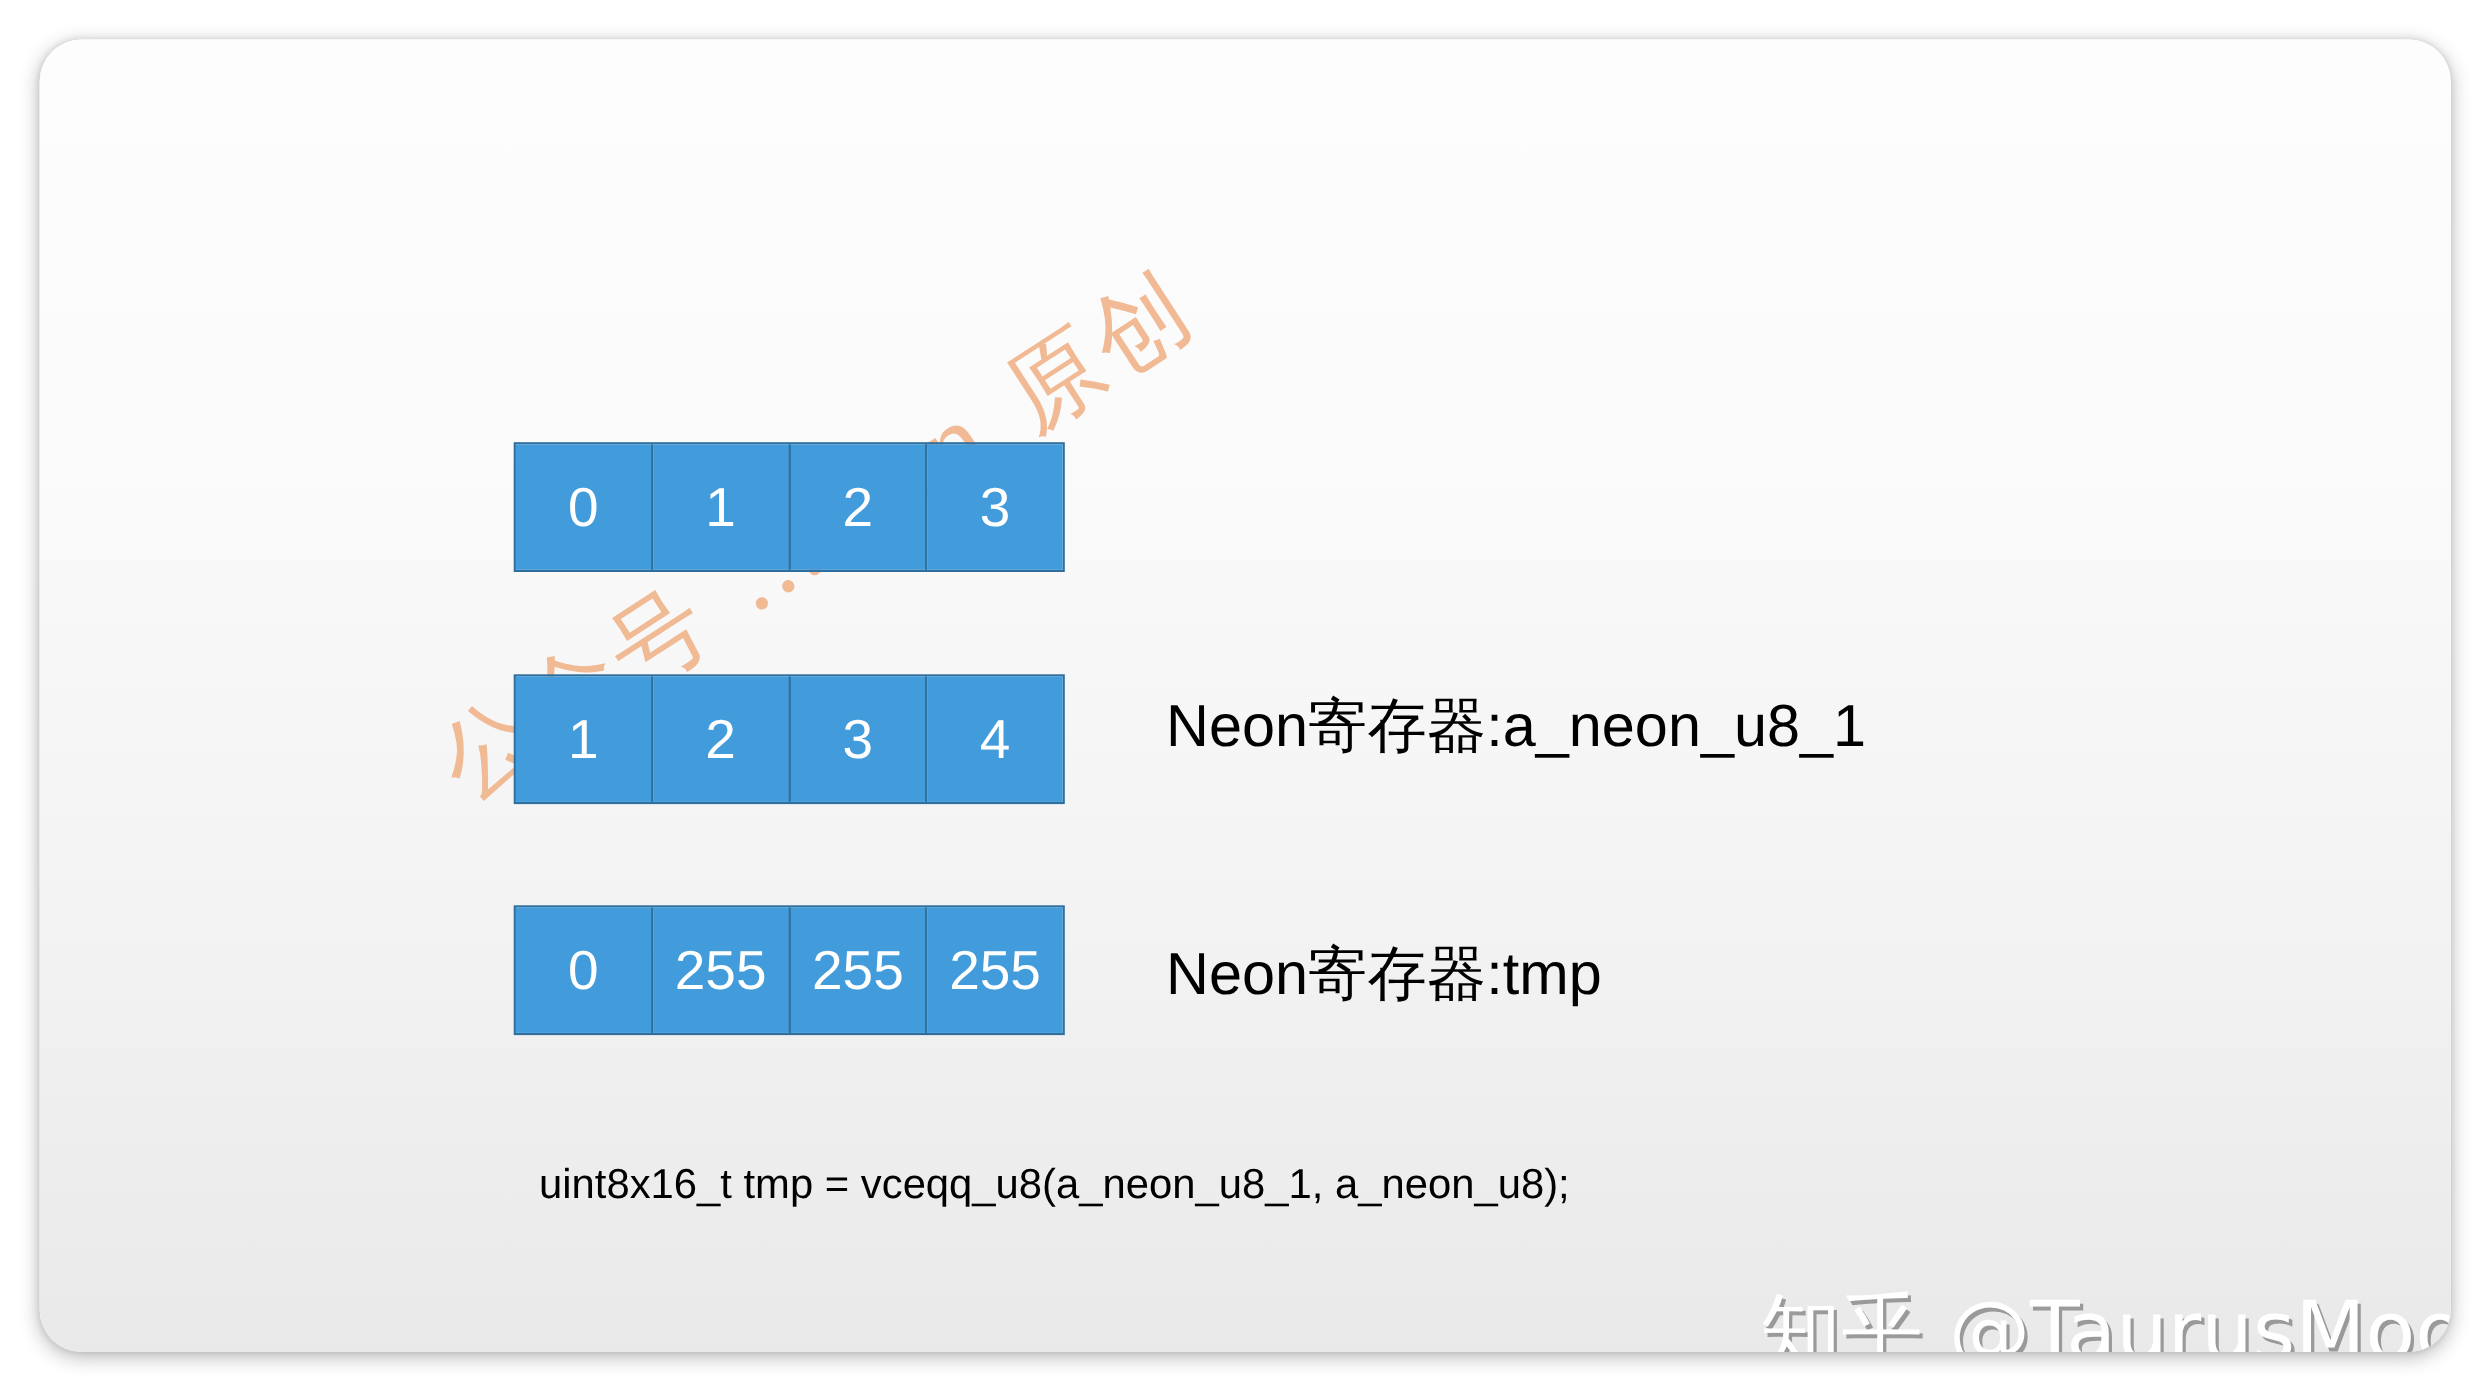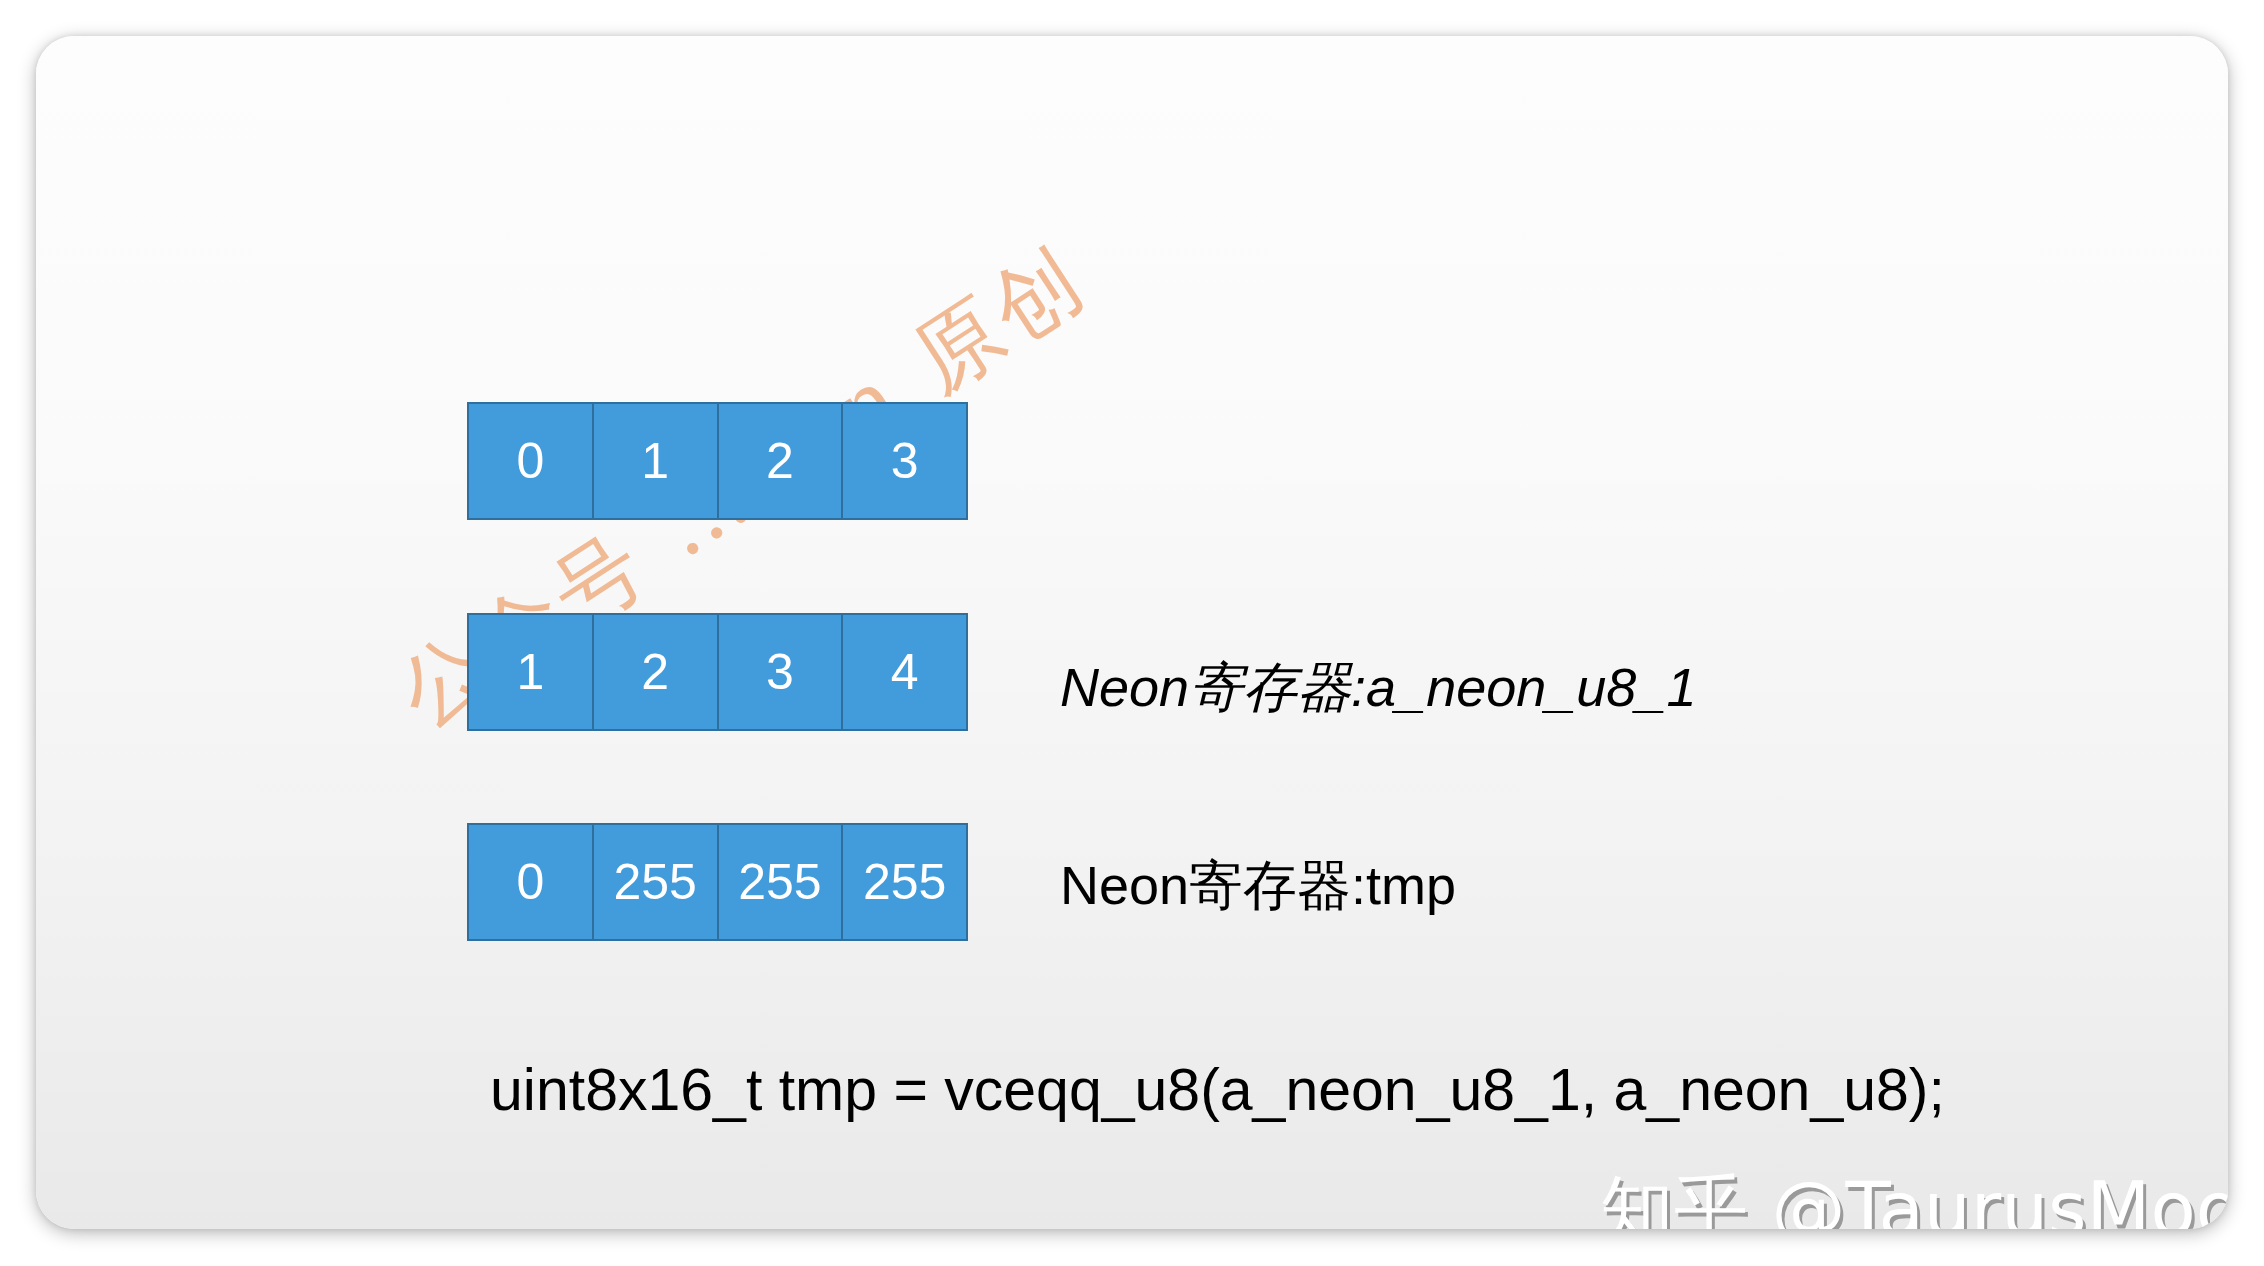--- a/index.html
+++ b/index.html
@@ -29,21 +29,21 @@
   .cell {
     flex:1; background:#429bda; border-right:2px solid #2f6f9e;
     display:flex; align-items:center; justify-content:center;
     color:#ffffff; font-size:50px;
   }
   .cell:last-child { border-right:none; }
   .label {
     position:absolute; left:1024px; font-size:54px; color:#000000; white-space:nowrap;
   }
   .code {
-    position:absolute; left:454px; top:1020px; font-size:59px; color:#000; white-space:nowrap;
+    position:absolute; left:454px; top:1020px; font-size:38px; color:#000; white-space:nowrap;
   }
   .zhihu {
     position:absolute; left:1564px; top:1125px; font-size:74px;
     color:#ffffff; white-space:nowrap;
     text-shadow:3px 4px 0 #9a9a9a;
     font-family:"DejaVu Sans","Liberation Sans",sans-serif;
   }
 </style>
 </head>
 <body>
@@ -58,21 +58,21 @@
     <div class="cell">2</div>
     <div class="cell">3</div>
   </div>
 
   <div class="reg" style="top:577px;">
     <div class="cell">1</div>
     <div class="cell">2</div>
     <div class="cell">3</div>
     <div class="cell">4</div>
   </div>
-  <div class="label" style="top:616px;font-style:italic;">Neon寄存器:a_neon_u8_1</div>
+  <div class="label" style="top:588px;">Neon寄存器:a_neon_u8_1</div>
 
   <div class="reg" style="top:787px;">
     <div class="cell">0</div>
     <div class="cell">255</div>
     <div class="cell">255</div>
     <div class="cell">255</div>
   </div>
   <div class="label" style="top:814px;text-align:right;">Neon寄存器:tmp</div>
 
   <div class="code">uint8x16_t tmp = vceqq_u8(a_neon_u8_1, a_neon_u8);</div>

